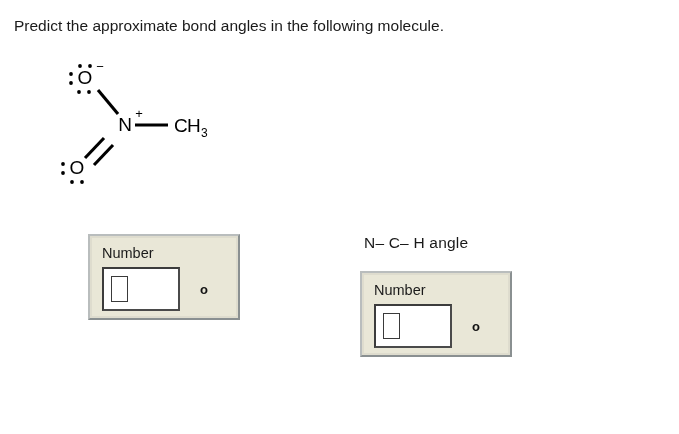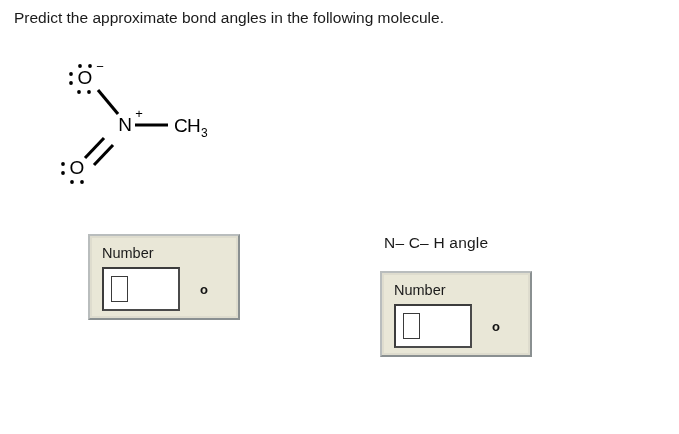--- a/index.html
+++ b/index.html
@@ -13,21 +13,21 @@
     font-family: "Liberation Sans", sans-serif;
     color: #000000;
     position: relative;
     overflow: hidden;
   }
 
   
   #question-prompt {
     position: absolute;
     left: 14px;
-    top: 8px;
+    top: 16px;
     font-size: 15.5px;
     line-height: 20px;
     color: #1a1a1a;
     white-space: nowrap;
   }
 
   
   #molecule-diagram {
     position: absolute;
     left: 60px;
@@ -61,21 +61,21 @@
   .lone-dot {
     fill: #000000;
   }
 
   
   .answer-block {
     position: absolute;
     top: 234px;
   }
   #answer-block-1 { left: 88px; }
-  #answer-block-2 { left: 380px; }
+  #answer-block-2 { left: 360px; }
 
   .angle-label {
     font-size: 15.5px;
     color: #1a1a1a;
     white-space: nowrap;
     margin: 0 0 19px 4px;
     letter-spacing: 0.2px;
   }
 
   

